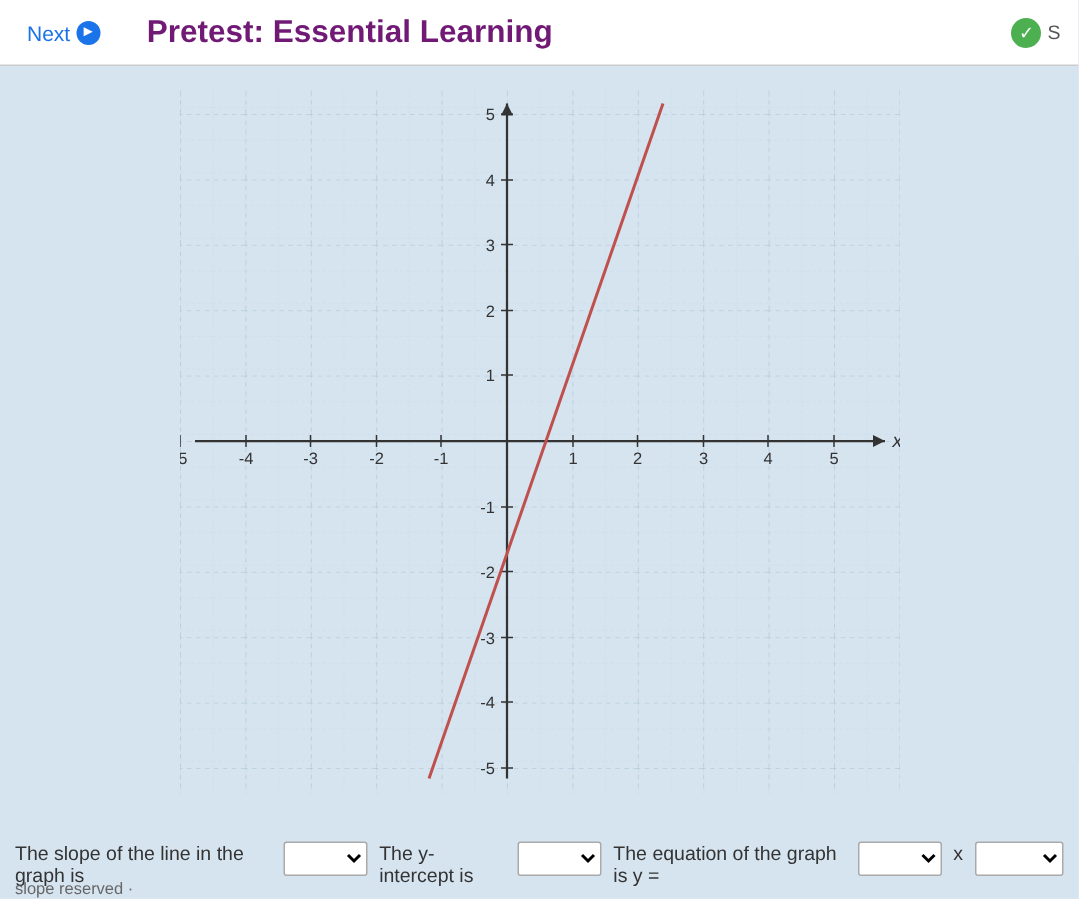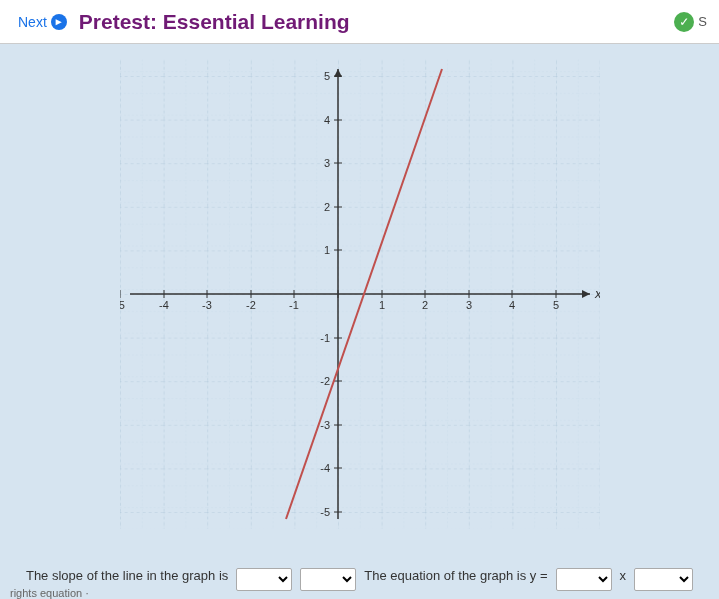--- a/index.html
+++ b/index.html
@@ -13,21 +13,21 @@
     }
 
     
     .top-bar {
       display: flex;
       align-items: center;
       background: #fff;
       height: 44px;
       padding: 0 12px;
       border-bottom: 1px solid #ccc;
-      gap: 6px;
+      gap: 25px;
     }
     .next-btn {
       display: flex;
       align-items: center;
       gap: 4px;
       color: #1a73e8;
       font-size: 14px;
       font-weight: 500;
       cursor: pointer;
       background: none;
@@ -249,20 +249,21 @@
     <span>The slope of the line in the graph is</span>
     <select>
       <option value=""></option>
       <option value="1">1</option>
       <option value="2">2</option>
       <option value="3">3</option>
       <option value="-1">-1</option>
       <option value="-2">-2</option>
       <option value="-3">-3</option>
     </select>
+    <span>The y-intercept is</span>
     <select>
       <option value=""></option>
       <option value="0">0</option>
       <option value="1">1</option>
       <option value="2">2</option>
       <option value="-1">-1</option>
       <option value="-2">-2</option>
       <option value="-3">-3</option>
     </select>
     <span>The equation of the graph is y =</span>
@@ -279,16 +280,16 @@
     <select>
       <option value=""></option>
       <option value="+1">+1</option>
       <option value="+2">+2</option>
       <option value="-1">-1</option>
       <option value="-2">-2</option>
     </select>
   </div>
 
   <div class="footer-text">
-    <span>rights equation ·</span>
+    <span>slope reserved ·</span>
   </div>
 
 </div>
 
 </body></html>

